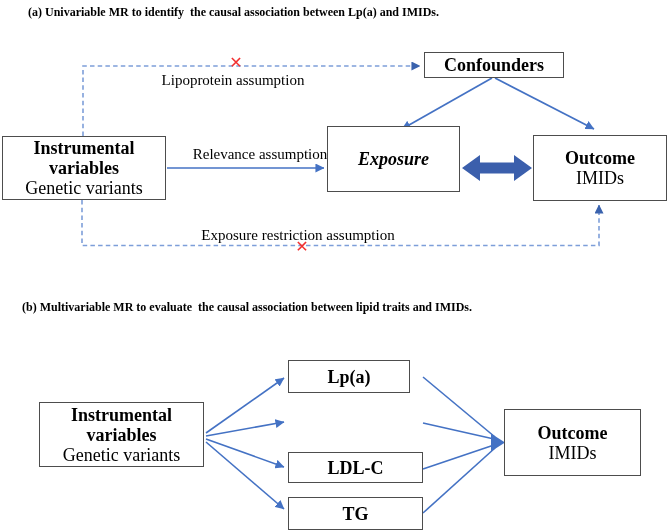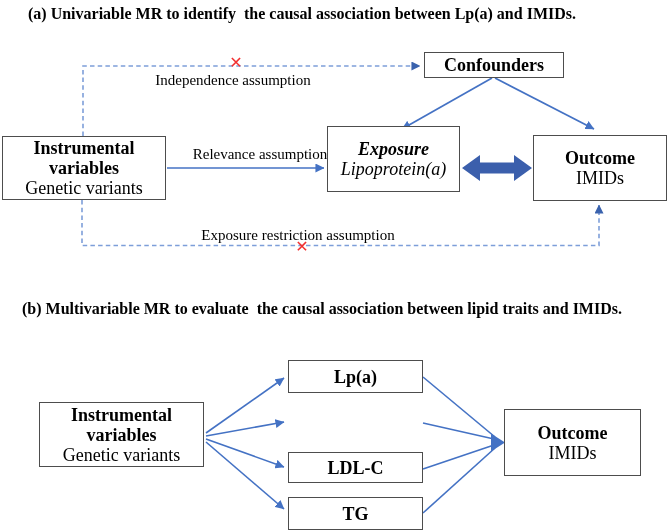--- a/index.html
+++ b/index.html
@@ -7,21 +7,21 @@
     position:relative;
     width:669px;height:531px;
     background:#ffffff;
     font-family:"Liberation Serif","DejaVu Serif",serif;
     color:#000;
     overflow:hidden;
   }
   .title{
     position:absolute;
     font-weight:bold;
-    font-size:16px;
+    font-size:12px;
     white-space:pre;
     text-align:center;
   }
   .box{
     position:absolute;
     background:#ffffff;
     border:1.5px solid #4d4d4d;
     box-sizing:border-box;
     display:flex;
     flex-direction:column;
@@ -96,41 +96,40 @@
     <span class="b1">Instrumental variables</span>
     <span>Genetic variants</span>
   </div>
 
   <div class="box" style="left:424px;top:52px;width:140px;height:26px;">
     <span class="b1">Confounders</span>
   </div>
 
   <div class="box" style="left:327px;top:126px;width:133px;height:66px;font-style:italic;">
     <span class="b1">Exposure</span>
-    <span>Lipoprotein(a)</span>
   </div>
 
   <div class="box" style="left:533px;top:135px;width:134px;height:66px;">
     <span class="b1">Outcome</span>
     <span>IMIDs</span>
   </div>
 
-  <div class="lbl" style="left:133px;top:72px;width:200px;">Independence assumption</div>
+  <div class="lbl" style="left:133px;top:72px;width:200px;">Lipoprotein assumption</div>
   <div class="lbl" style="left:160px;top:146px;width:200px;">Relevance assumption</div>
   <div class="lbl" style="left:198px;top:227px;width:200px;">Exposure restriction assumption</div>
 
   <span class="cross" style="left:236px;top:63px;">✕</span>
   <span class="cross" style="left:302px;top:247px;">✕</span>
 
   <div class="box" style="left:39px;top:402px;width:165px;height:65px;">
     <span class="b1">Instrumental variables</span>
     <span>Genetic variants</span>
   </div>
 
-  <div class="box" style="left:288px;top:360px;width:135px;height:33px;">
+  <div class="box" style="left:288px;top:360px;width:122px;height:33px;">
     <span class="b1">Lp(a)</span>
   </div>
   <div class="box" style="left:288px;top:452px;width:135px;height:31px;">
     <span class="b1">LDL-C</span>
   </div>
   <div class="box" style="left:288px;top:497px;width:135px;height:33px;">
     <span class="b1">TG</span>
   </div>
 
   <div class="box" style="left:504px;top:409px;width:137px;height:67px;">

